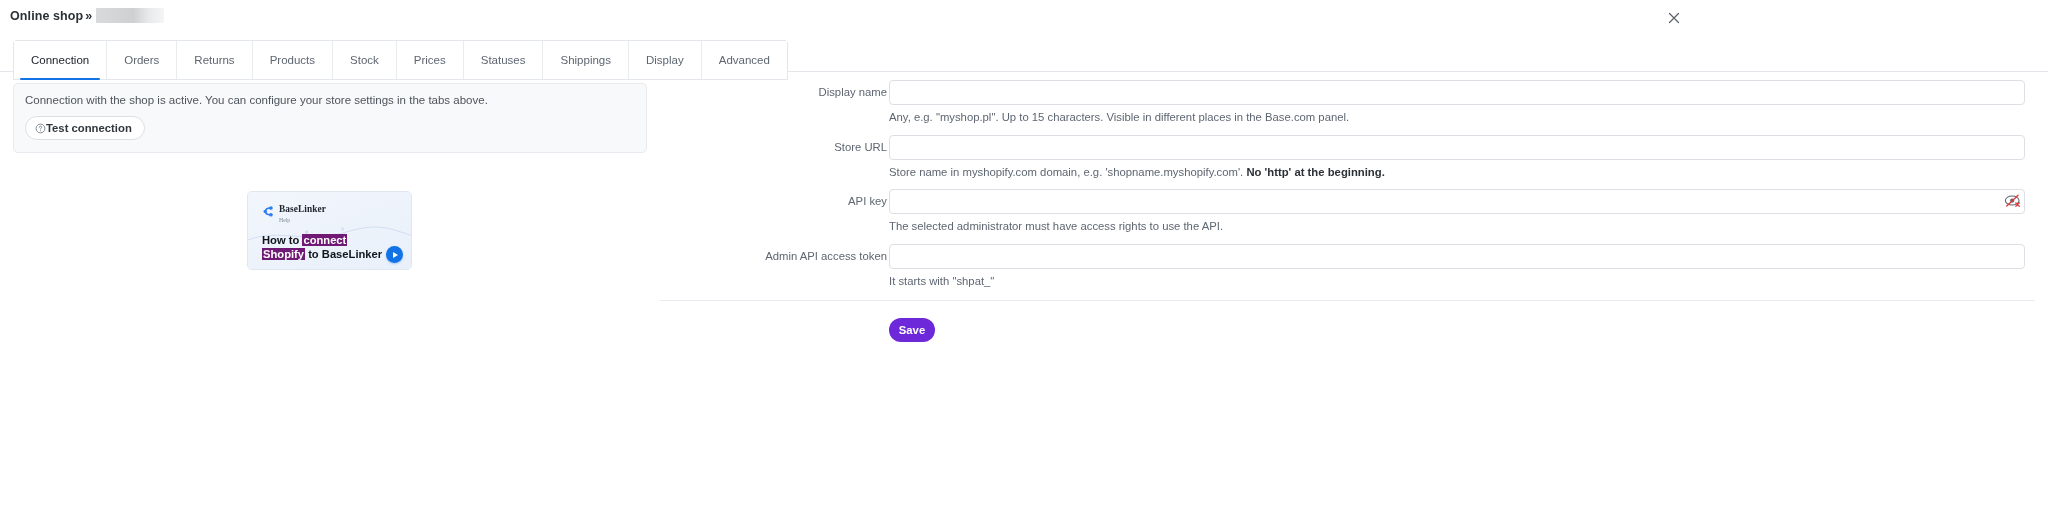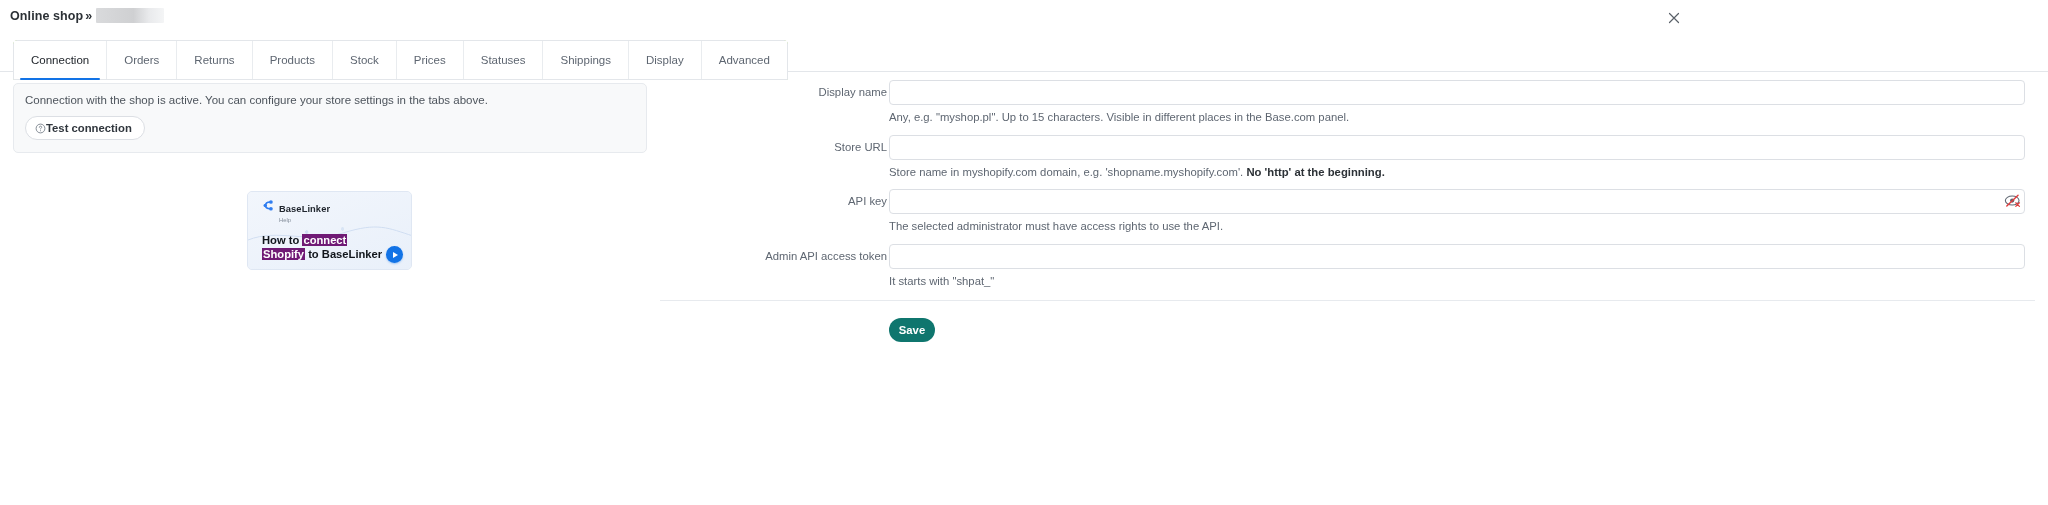--- a/index.html
+++ b/index.html
@@ -95,21 +95,21 @@
     background:
       radial-gradient(circle at 18% 62%, rgba(169,196,232,.45) 0 1.5px, transparent 2px),
       radial-gradient(circle at 36% 52%, rgba(169,196,232,.40) 0 1.5px, transparent 2px),
       radial-gradient(circle at 58% 48%, rgba(169,196,232,.30) 0 1.5px, transparent 2px),
       linear-gradient(160deg,#f2f6fc 0%, #e9f0fa 100%);
   }
   .vc-curve {
     position:absolute; left: 0; top: 34px; width: 165px; height: 20px; opacity:.55;
   }
   .vc-logo {
-    position: absolute; left: 14px; top: 6px; display: flex; align-items: flex-start; gap: 4px;
+    position: absolute; left: 14px; top: 6px; display: flex; align-items: center; gap: 4px; font-family: Liberation Serif, serif;
   }
   .vc-logo .mark { width: 13px; height: 13px; display:block; }
   .vc-logo .brand { font-size: 9.3px; font-weight: bold; color: #20262e; letter-spacing:.1px; line-height:1; }
   .vc-logo .sub2 { font-size: 5.8px; color: #828c99; line-height:1; margin-top:1.5px; }
   .vc-title {
     position: absolute; left: 14px; top: 41px;
     font-size: 11.2px; font-weight: bold; color: #10151b; line-height: 14px;
     width: 130px;
   }
   .hl { background: #701a75; color: #fff; padding: 0 1px; }
@@ -149,21 +149,21 @@
   .eye-wrap {
     position: absolute; left: 1344px; top: 3px;
     width: 20px; height: 18px; cursor: pointer;
   }
   .divider {
     position: absolute; left: 0; top: 220px; width: 1375px; height: 1px; background: #e7eaee;
   }
   .save-btn {
     position: absolute; left: 229px; top: 238px;
     width: 46px; height: 24px;
-    background: #0f766e; border: none; border-radius: 13px;
+    background: #6d28d9; border: none; border-radius: 13px;
     color: #fff; font-size: 11.3px; font-weight: bold;
     font-family: "Liberation Sans", sans-serif; cursor: pointer;
     display:flex; align-items:center; justify-content:center;
   }
 </style>
 </head>
 <body>
 
 <div class="page">
 

